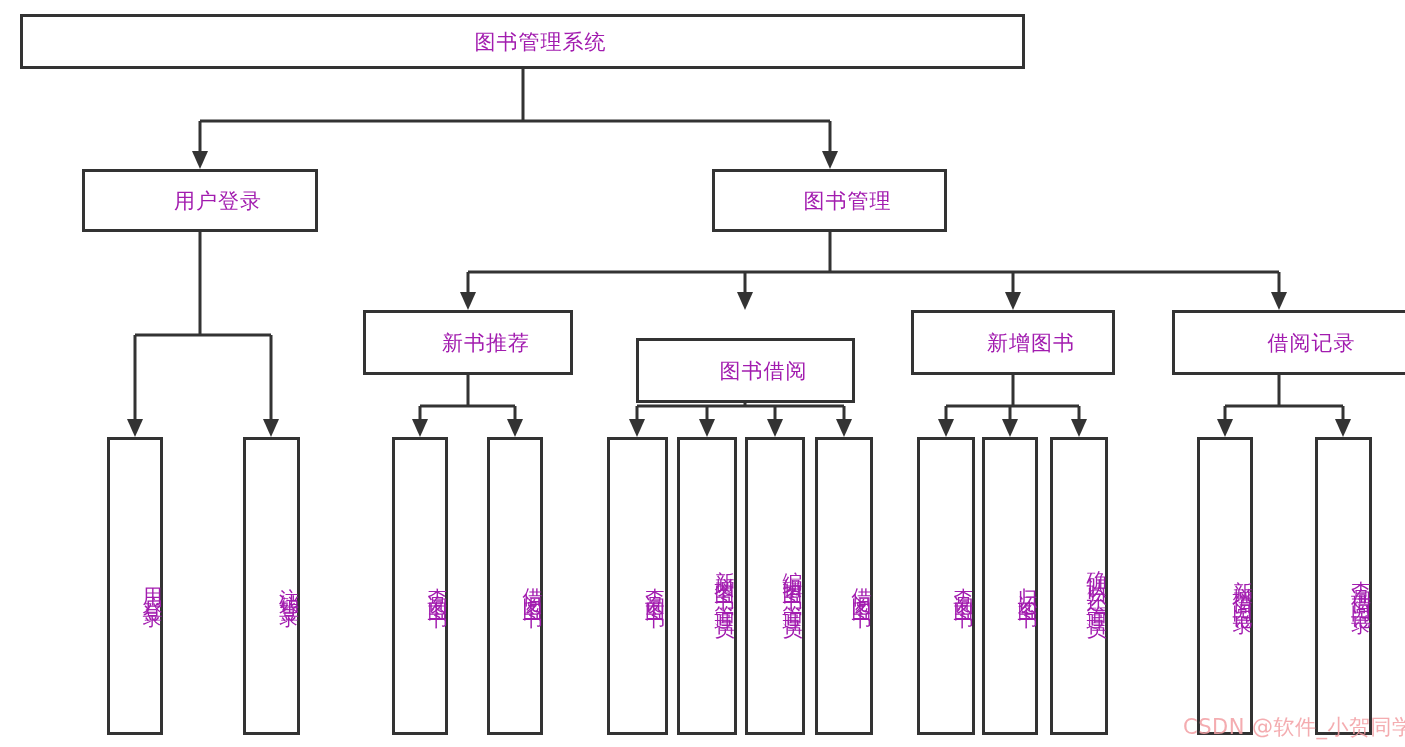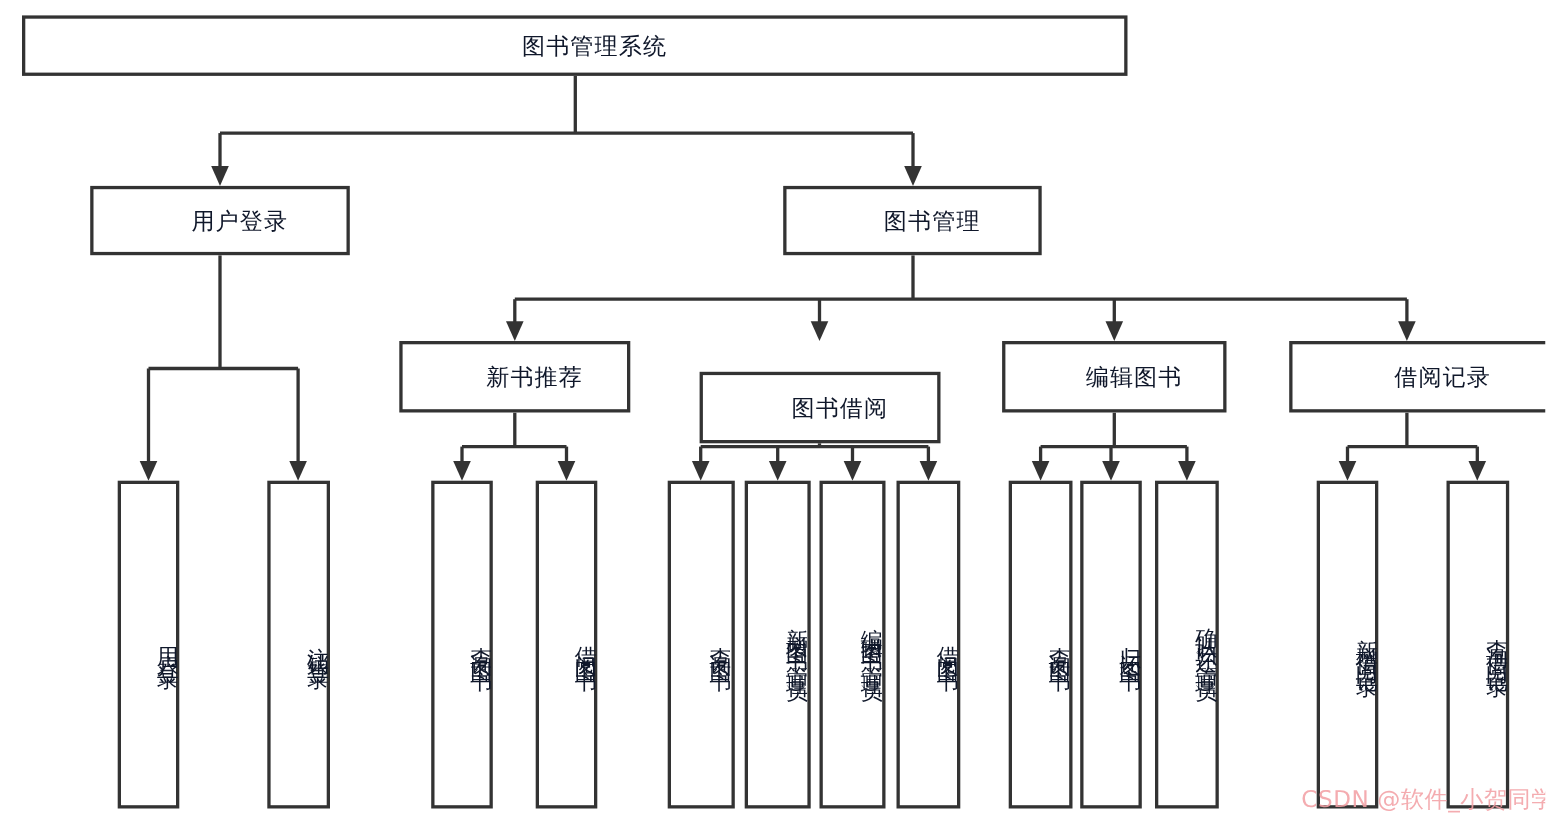--- a/index.html
+++ b/index.html
@@ -19,21 +19,21 @@
     position: absolute;
     left: 0; top: 0;
     width: 1405px; height: 747px;
     z-index: 1;
   }
   .node {
     position: absolute;
     box-sizing: border-box;
     background: #ffffff;
     border: 3px solid #333333;
-    color: #0f172a;
+    color: #a21caf;
     display: flex;
     align-items: center;
     justify-content: center;
     z-index: 2;
     padding-left: 36px;
   }
   .node .hlabel {
     font-size: 21px;
     letter-spacing: 1px;
     white-space: nowrap;
@@ -144,21 +144,21 @@
     <span class="hlabel">图书管理</span>
   </div>
 
   <div class="node lvl2" style="left:363px;width:210px;">
     <span class="hlabel">新书推荐</span>
   </div>
   <div class="node lvl2" style="left:636px;width:219px;margin-top:28px;">
     <span class="hlabel">图书借阅</span>
   </div>
   <div class="node lvl2" style="left:911px;width:204px;">
-    <span class="hlabel">编辑图书</span>
+    <span class="hlabel">新增图书</span>
   </div>
   <div class="node lvl2" style="left:1172px;width:243px;">
     <span class="hlabel">借阅记录</span>
   </div>
 
   <div class="node leaf" style="left:107px;width:56px;">
     <span class="vlabel">用户登录</span>
   </div>
   <div class="node leaf" style="left:243px;width:57px;">
     <span class="vlabel">注销登录</span>

